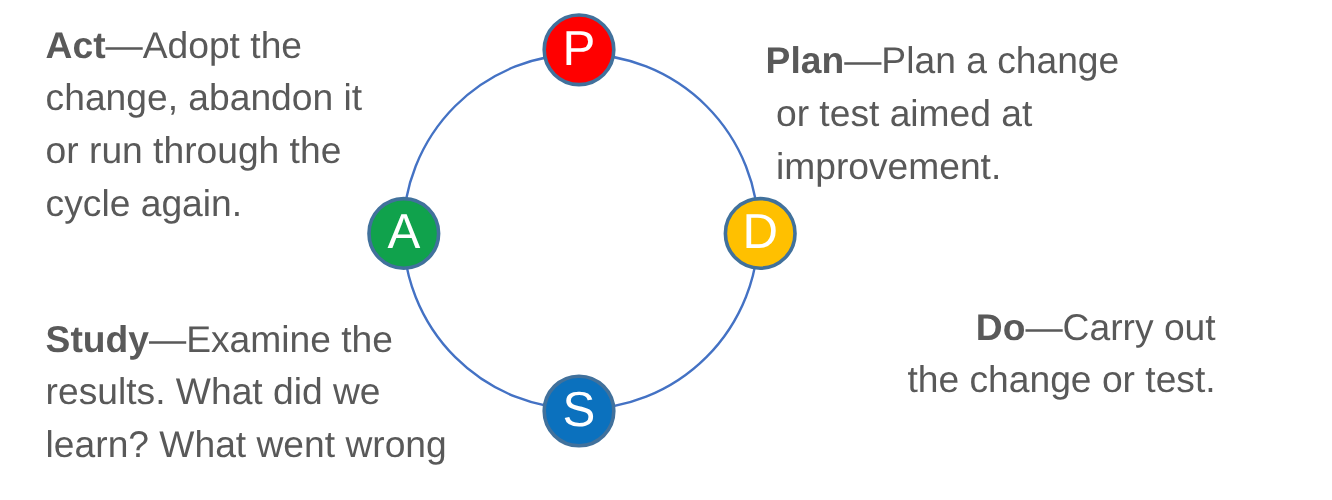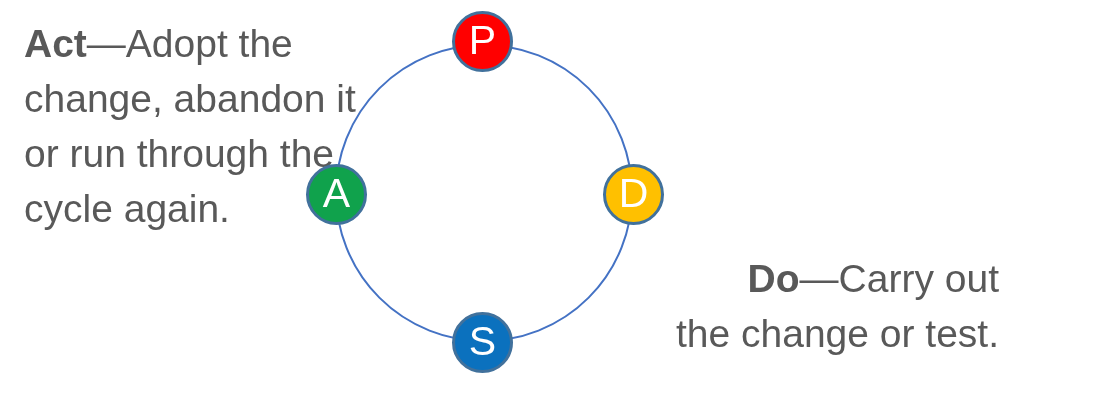--- a/index.html
+++ b/index.html
@@ -39,24 +39,25 @@
     font-size: 41px;
     line-height: 1;
     transform: translateY(-1px);
   }
   .node-plan  { left: 452px; top: 11px; }
   .node-do    { left: 603px; top: 164px; }
   .node-study { left: 452px; top: 312px; }
   .node-act   { left: 306px; top: 164px; }
   .caption {
     position: absolute;
-    font-size: 39px;
-    line-height: 55px;
+    font-size: 31px;
+    line-height: 44px;
     white-space: pre-wrap;
     z-index: 1;
+    margin-left: 14px;
   }
   .caption .term {
     font-weight: bold;
   }
   .caption-act   { left: 24px;  top: 16px;  width: 360px; }
   .caption-plan  { left: 624px; top: 29px;  width: 360px; }
   .caption-study { left: 24px;  top: 261px; width: 420px; }
   .caption-do    { left: 639px; top: 251px; width: 360px; text-align: right; }
 </style>
 </head>
@@ -80,18 +81,24 @@
 
   <div class="node node-act" style="background-color: rgb(16, 162, 76); border-color: rgb(65, 113, 156); color: rgb(255, 255, 255);">
     <span class="letter">A</span>
   </div>
 
   <div class="caption caption-act"><span class="term">Act</span><span>—Adopt the
 change, abandon it
 or run through the
 cycle again.</span></div>
 
+  <div class="caption caption-plan"><span class="term">Plan</span><span>—Plan a change
+ or test aimed at
+ improvement.</span></div>
 
+  <div class="caption caption-study"><span class="term">Study</span><span>—Examine the
+results. What did we
+learn? What went wrong</span></div>
 
   <div class="caption caption-do"><span class="term">Do</span><span>—Carry out
 the change or test.</span></div>
 
 </div>
 
 </body></html>

